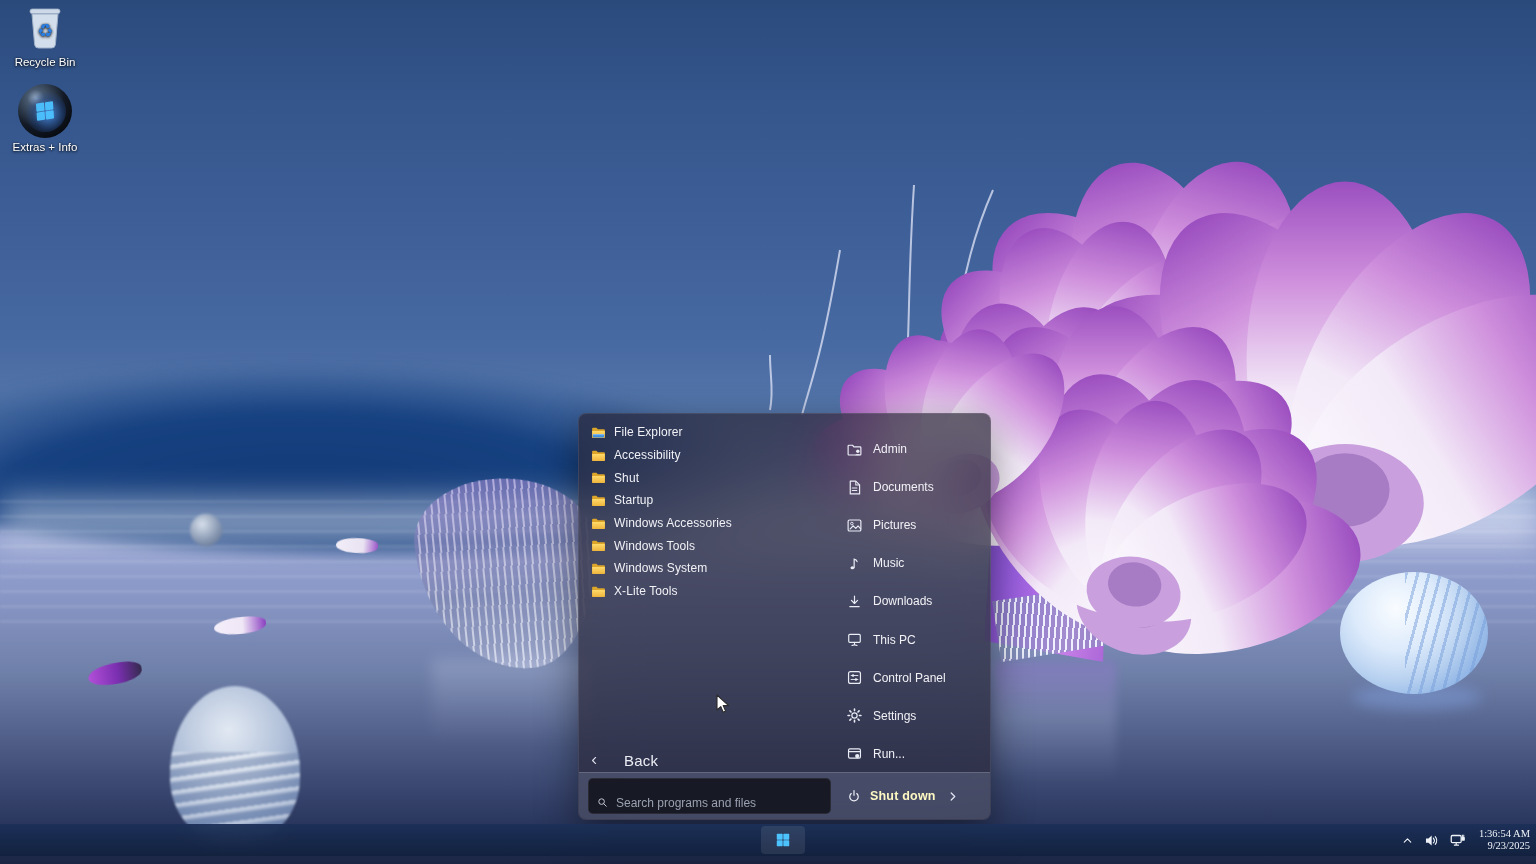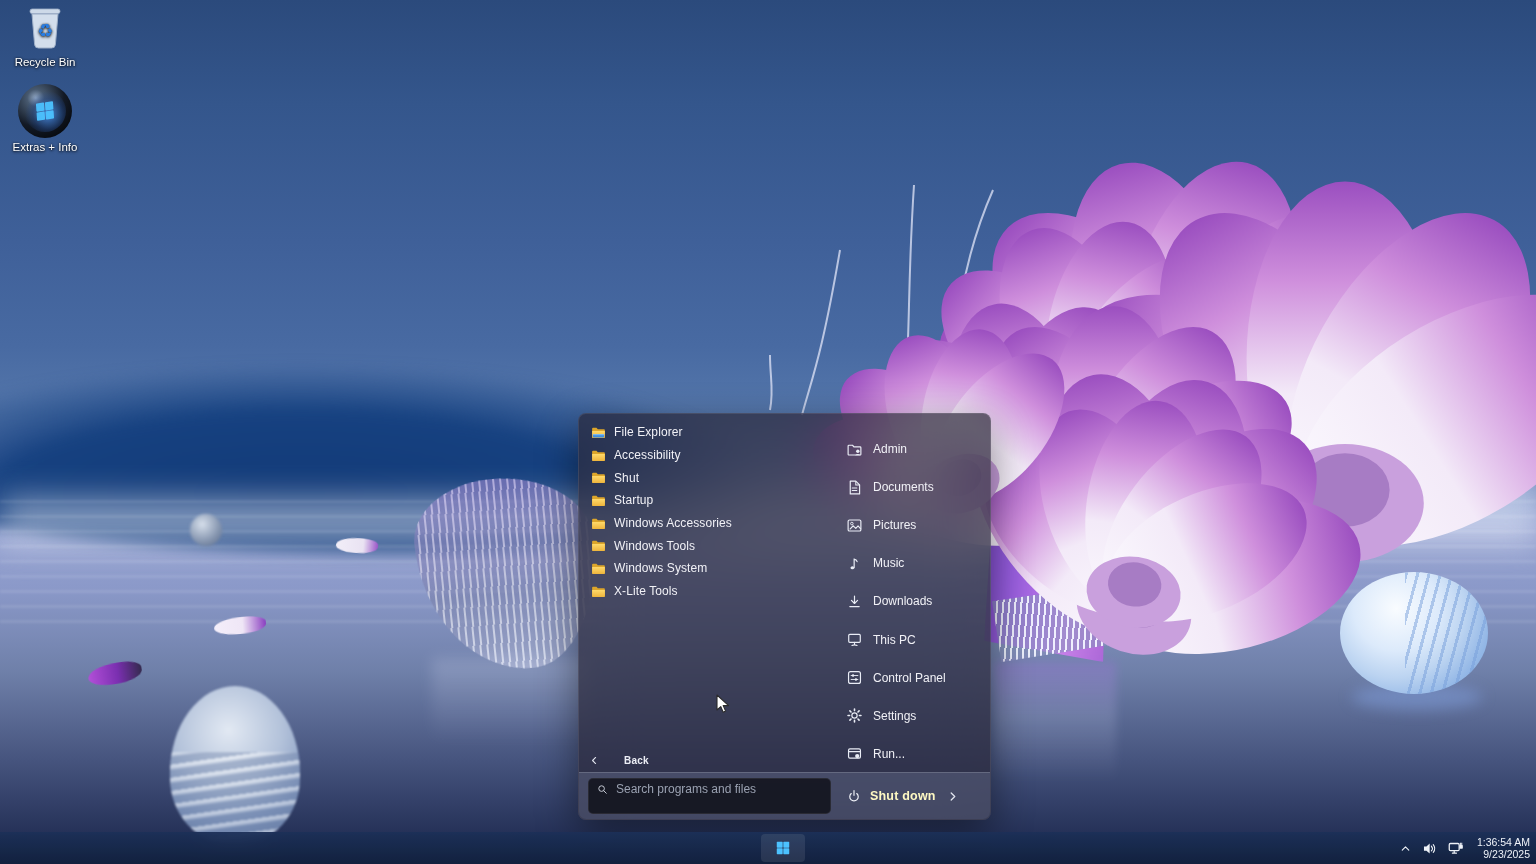--- a/index.html
+++ b/index.html
@@ -90,46 +90,46 @@
     -webkit-backdrop-filter:blur(28px) saturate(1.15); backdrop-filter:blur(28px) saturate(1.15);
     box-shadow:0 14px 40px rgba(0,0,0,.45); color:#f1f1f6; }
   .menu-body { position:absolute; left:0; top:0; right:0; height:360px; }
   .left-list { position:absolute; left:10px; top:7px; width:242px; }
   .l-item { height:22.7px; display:flex; align-items:center; gap:8px; cursor:default; border-radius:4px; padding:0 2px; }
   .l-ic svg { width:15px; height:13px; display:block; }
   .l-lbl { font-size:12px; letter-spacing:.1px; white-space:nowrap; }
   .back-row { position:absolute; left:10px; top:333px; height:26px; width:240px;
     display:flex; align-items:center; cursor:default; color:#eceef5; }
   .back-row svg { width:11px; height:11px; color:#dfe2ec; }
-  .back-lbl { font-size:10px; margin-left:24px; font-weight:700; letter-spacing:.2px; }
+  .back-lbl { font-size:15px; margin-left:24px; font-weight:400; letter-spacing:.2px; }
   .right-list { position:absolute; left:252px; top:16px; width:161px; }
   .r-item { height:38.1px; display:flex; align-items:center; gap:10px; padding-left:15px; cursor:default; border-radius:4px; }
   .r-ic { width:17px; height:17px; color:#e9ecf5; }
   .r-ic svg { width:17px; height:17px; display:block; }
   .r-lbl { font-size:12px; white-space:nowrap; }
 
   .menu-footer { position:absolute; left:0; right:0; bottom:0; height:47px;
     background:rgba(125,138,172,.30); border-top:1px solid rgba(255,255,255,.16);
     display:flex; align-items:center; }
   .search-box { margin-left:9px; width:243px; height:26px; border-radius:5px;
     background:rgba(12,12,18,.78); border:1px solid rgba(255,255,255,.08);
-    display:flex; align-items:flex-end; padding:17px 7px; }
+    display:flex; align-items:flex-start; padding:17px 7px; }
   .search-box svg { width:13px; height:13px; color:#c9cdd8; flex:none; }
   .search-box input { flex:1; min-width:0; margin-left:7px; background:transparent; border:none; outline:none;
     color:#e2e5ee; font-size:12px; font-family:"Liberation Sans",sans-serif; }
   .search-box input::placeholder { color:#9aa1b1; }
   .shutdown { margin-left:15px; display:flex; align-items:center; cursor:default; color:#fef9c3; }
   .shutdown .pwr { width:16px; height:16px; color:#eef0f6; }
   .shutdown .sd-lbl { font-size:12.5px; font-weight:700; margin-left:8px; letter-spacing:.2px; }
   .shutdown .chev { width:13px; height:13px; margin-left:10px; color:#dfe2ec; }
 
   
-  .taskbar { position:absolute; left:0; right:0; bottom:0; height:32px;
+  .taskbar { position:absolute; left:0; right:0; bottom:8px; height:32px;
     background:linear-gradient(180deg, rgba(28,48,88,.94), rgba(18,33,62,.96));
-    -webkit-backdrop-filter:blur(10px); backdrop-filter:blur(10px); }
+    -webkit-backdrop-filter:blur(10px); backdrop-filter:blur(10px);font-family:Liberation Serif, serif; }
   .start-btn { position:absolute; left:calc(50% + 15px); top:2px; transform:translateX(-50%);
     width:44px; height:28px; border:none; border-radius:4px; background:rgba(255,255,255,.09);
     display:flex; align-items:center; justify-content:center; cursor:default; }
   .start-btn svg { width:16px; height:16px; }
   .tray { position:absolute; right:6px; top:0; height:32px; display:flex; align-items:center; gap:9px; color:#eef2f8; }
   .tray svg { display:block; }
   .tray .tico { cursor:default; }
   .clock { text-align:right; font-size:10.5px; line-height:12.5px; margin-left:3px; cursor:default; }
   .clock span { display:block; }
 

